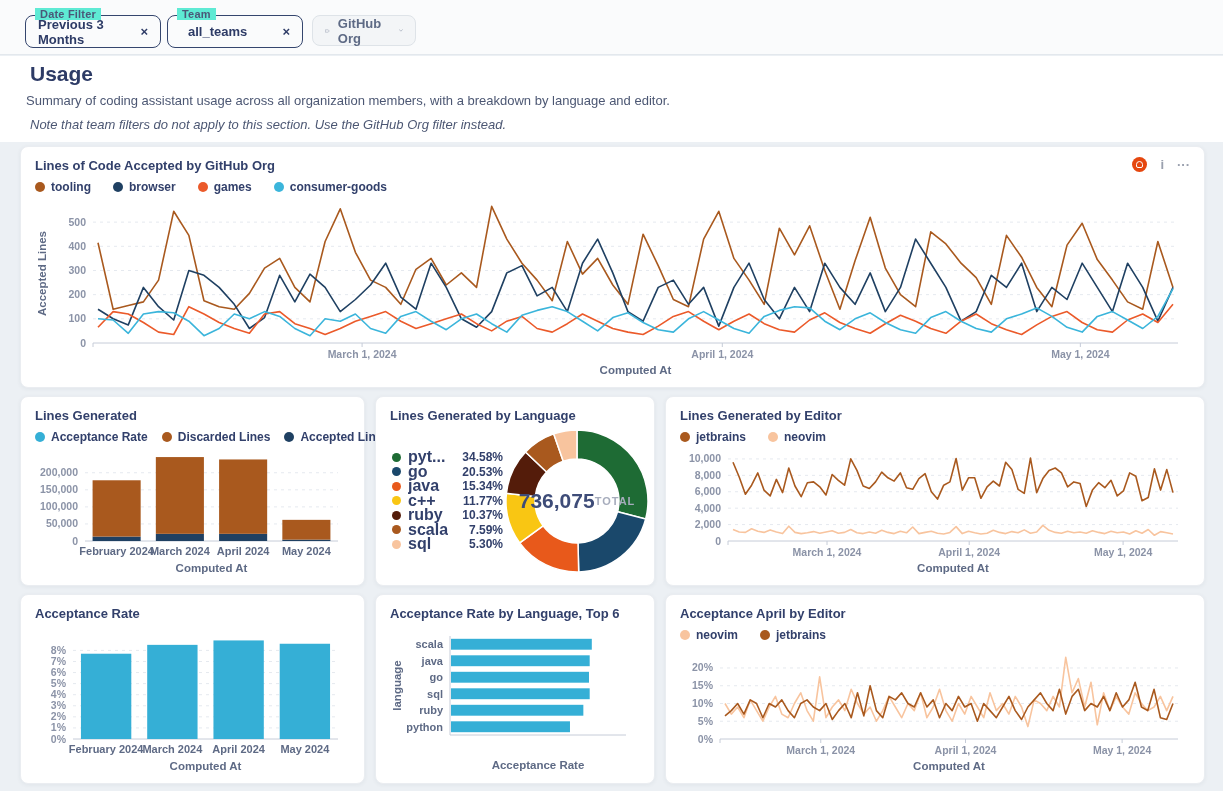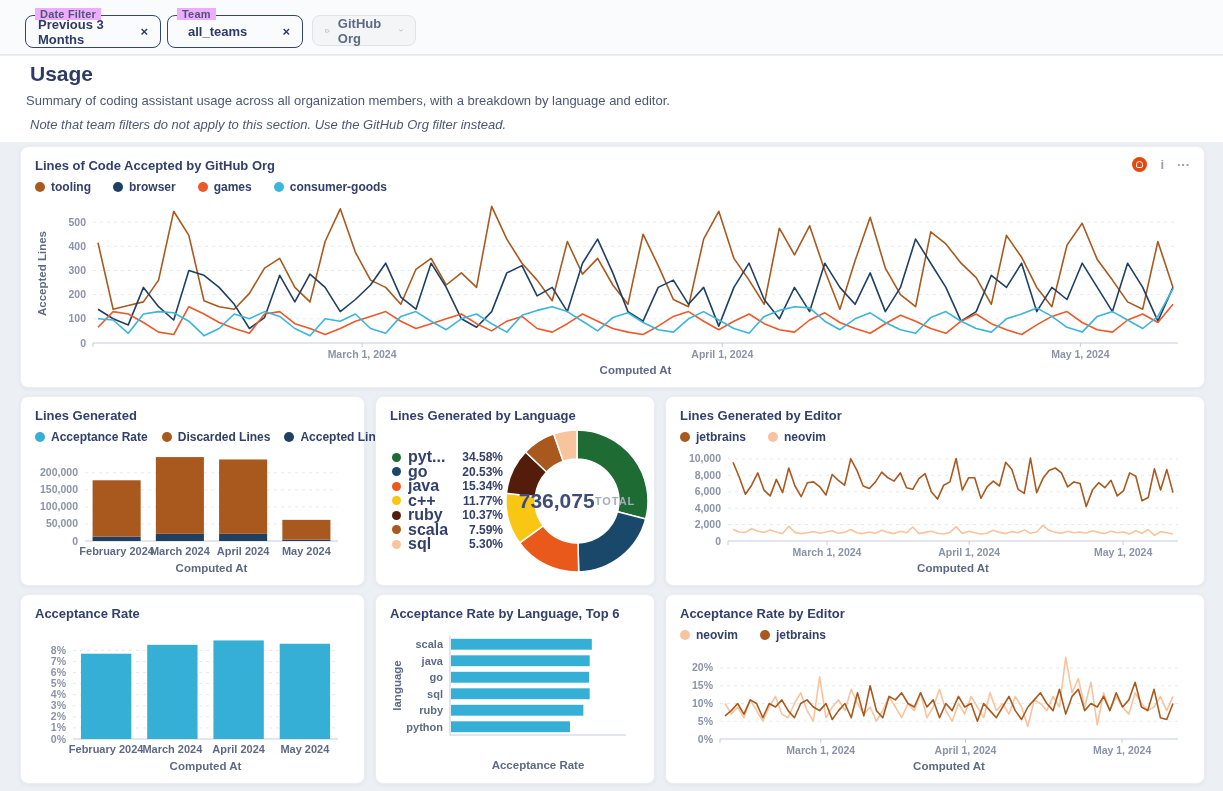--- a/index.html
+++ b/index.html
@@ -1,19 +1,19 @@
 <!DOCTYPE html>
 <html><head>
 <meta charset="utf-8">
 <style>
   * { margin:0; padding:0; box-sizing:border-box; }
   body { font-family:"Liberation Sans",sans-serif; background:#ECF0F4; width:1223px; height:791px; overflow:hidden; }
   .topbar { position:absolute; top:0; left:0; width:1223px; height:55px; background:#FAFBFC; border-bottom:1px solid #E3E8ED; }
   .chip { position:absolute; top:15px; height:33px; border:1.5px solid #35466E; border-radius:8px; background:#FAFBFC; display:flex; align-items:center; padding:0 12px; cursor:pointer; }
-  .chip-label { position:absolute; top:-8px; left:9px; font-size:11px; font-weight:600; color:#4A5878; background:#f0abfc; padding:0 5px; letter-spacing:.2px; }
+  .chip-label { position:absolute; top:-8px; left:9px; font-size:11px; font-weight:600; color:#4A5878; background:#5eead4; padding:0 5px; letter-spacing:.2px; }
   .chip-value { font-size:13px; font-weight:700; color:#2D3B66; }
   .chip-close { margin-left:auto; font-size:13px; font-weight:700; color:#2D3B66; padding-left:14px; cursor:pointer; }
   .chip-grey { position:absolute; top:15px; height:31px; background:#F3F5F7; border:1px solid #DEE3E8; border-radius:8px; display:flex; align-items:center; padding:0 12px; gap:8px; cursor:pointer; }
   .chip-grey .chip-value { color:#5E6A85; font-weight:600; }
   .headband { position:absolute; top:56px; left:0; width:1223px; height:86px; background:#FFFFFF; }
   .page-title { position:absolute; left:30px; top:6px; font-size:21px; font-weight:700; color:#2D3B66; }
   .page-summary { position:absolute; left:26px; top:37px; font-size:13px; color:#4C5773; }
   .page-note { position:absolute; left:30px; top:61px; font-size:13px; font-style:italic; color:#4C5773; }
   .card { position:absolute; background:#fff; border:1px solid #EAEDF1; border-radius:8px; box-shadow:0 1px 4px rgba(40,50,70,.06); padding:10px 14px 8px 14px; display:flex; flex-direction:column; }
   .card-title { font-size:13px; font-weight:700; color:#32406B; line-height:17px; }
@@ -318,21 +318,21 @@
         <text x="53" y="104.75" text-anchor="end" class="cat">python</text>
         <rect x="61" y="95.305" width="118.976" height="10.89" fill="#35AFD6"></rect>
         <line x1="60" y1="10" x2="60" y2="109" stroke="#C6CCD8"></line>
         <line x1="60" y1="109" x2="236" y2="109" stroke="#C6CCD8"></line>
         <text x="148" y="143" text-anchor="middle" class="axis">Acceptance Rate</text>
         <text x="11" y="59.5" text-anchor="middle" class="axis" transform="rotate(-90 11 59.5)">language</text>
       </svg></div>
 </div>
 
 <div class="card" style="left:665px; top:594px; width:540px; height:190px;">
-  <div class="card-title">Acceptance Rate by Editor</div>
+  <div class="card-title">Acceptance April by Editor</div>
   <div class="legend">
       <span class="lg-item">
         <span class="dot" style="background: rgb(248, 196, 158);"></span>
         <span class="lg-lab">neovim</span>
       </span>
       <span class="lg-item">
         <span class="dot" style="background: rgb(169, 89, 30);"></span>
         <span class="lg-lab">jetbrains</span>
       </span>
     </div>

